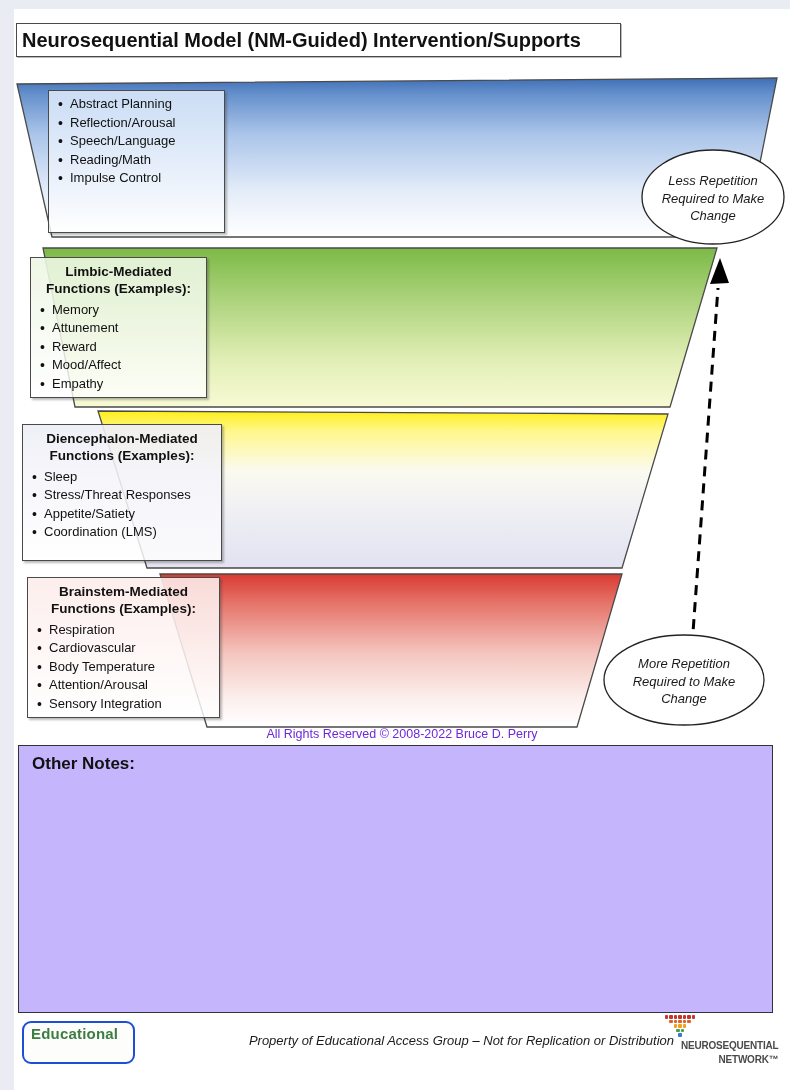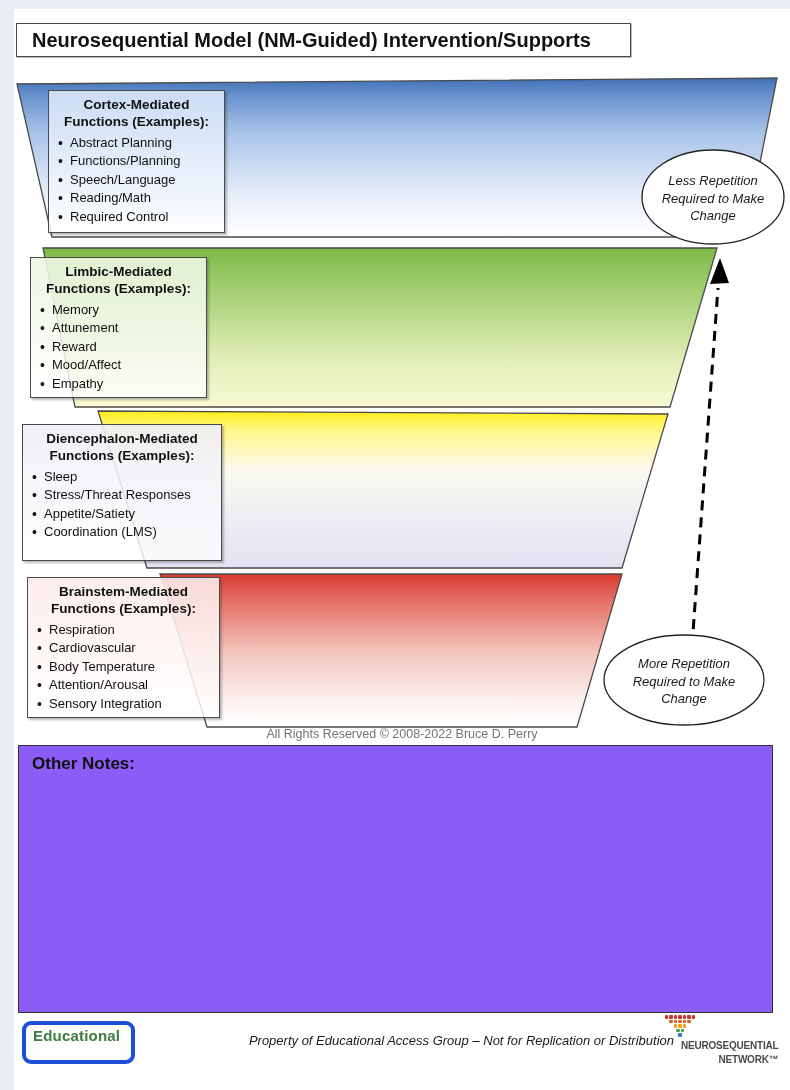--- a/index.html
+++ b/index.html
@@ -15,21 +15,21 @@
     position:absolute;left:14px;top:9px;right:0;bottom:0;
     background:#ffffff;
   }
   .abs{position:absolute;}
 
   
   .title-box{
     left:2px;top:14px;width:598px;height:32px;
     background:#ffffff;border:1.6px solid #4a4a4a;
     font-weight:bold;font-size:20px;line-height:32px;
-    padding-left:15px;white-space:nowrap;
+    padding-left:5px;white-space:nowrap;
     box-shadow:1px 1px 0 #bbb;
   }
 
   
   .funnel-svg{left:-14px;top:-9px;width:790px;height:1090px;}
 
   
   .label-box{
     border:1.5px solid #4a4a4a;
     box-shadow:1.5px 1.5px 2px rgba(60,60,60,.35);
@@ -60,36 +60,36 @@
   
   .callout-text{
     font-style:italic;font-size:13px;line-height:1.35;
     text-align:center;color:#1a1a1a;
   }
   .callout-less{left:639px;top:163px;width:120px;height:56px;}
   .callout-more{left:608px;top:646px;width:124px;height:56px;}
 
   .copyright{
     left:0;top:718px;width:776px;text-align:center;
-    font-size:12.5px;color:#737373;
+    font-size:12.5px;color:#6d28d9;
   }
 
   .notes-box{
     left:4px;top:736px;width:755px;height:268px;
     border:1.6px solid #333;box-sizing:border-box;
-    background:#8b5cf6;
+    background:#c4b5fd;
   }
   .notes-label{
     font-weight:bold;font-size:17px;padding:8px 0 0 13px;
   }
 
   
   .eag-logo{
     left:8px;top:1012px;width:113px;height:43px;
-    border:4px solid #1d4ed8;border-radius:9px;
+    border:2px solid #1d4ed8;border-radius:9px;
     box-sizing:border-box;padding:2px 0 0 7px;
     background:#fdfdfb;
   }
   .eag-logo .line{
     color:#3e7d42;font-weight:bold;font-size:15px;line-height:1.2;
     letter-spacing:.2px;
   }
   .property-text{
     left:100px;top:1024px;width:560px;text-align:right;
     font-style:italic;font-size:13px;color:#1a1a1a;
@@ -148,26 +148,25 @@
     <line x1="692" y1="646" x2="718" y2="288" stroke="#000" stroke-width="3" stroke-dasharray="10 7"></line>
     <polygon points="720,258 710,284 729,283" fill="#000"></polygon>
 
     <ellipse cx="713" cy="197" rx="71" ry="47" fill="#ffffff" stroke="#222" stroke-width="1.3"></ellipse>
     <ellipse cx="684" cy="680" rx="80" ry="45" fill="#ffffff" stroke="#222" stroke-width="1.3"></ellipse>
   </svg>
 
   <div class="abs title-box">Neurosequential Model (NM-Guided) Intervention/Supports</div>
 
   <div class="abs label-box box-cortex">
-    <div class="heading">Cortex-Mediated Functions (Examples):</div>
     <div class="item">Abstract Planning</div>
-    <div class="item">Functions/Planning</div>
+    <div class="item">Reflection/Arousal</div>
     <div class="item">Speech/Language</div>
     <div class="item">Reading/Math</div>
-    <div class="item">Required Control</div>
+    <div class="item">Impulse Control</div>
   </div>
 
   <div class="abs label-box box-limbic">
     <div class="heading">Limbic-Mediated Functions (Examples):</div>
     <div class="item">Memory</div>
     <div class="item">Attunement</div>
     <div class="item">Reward</div>
     <div class="item">Mood/Affect</div>
     <div class="item">Empathy</div>
   </div>

